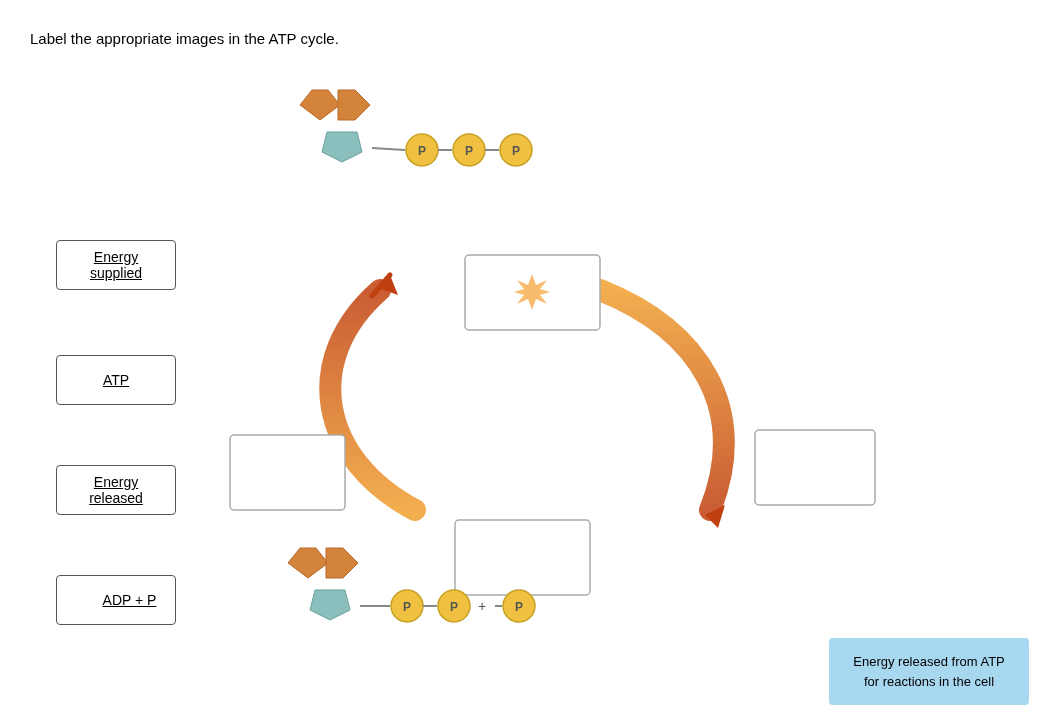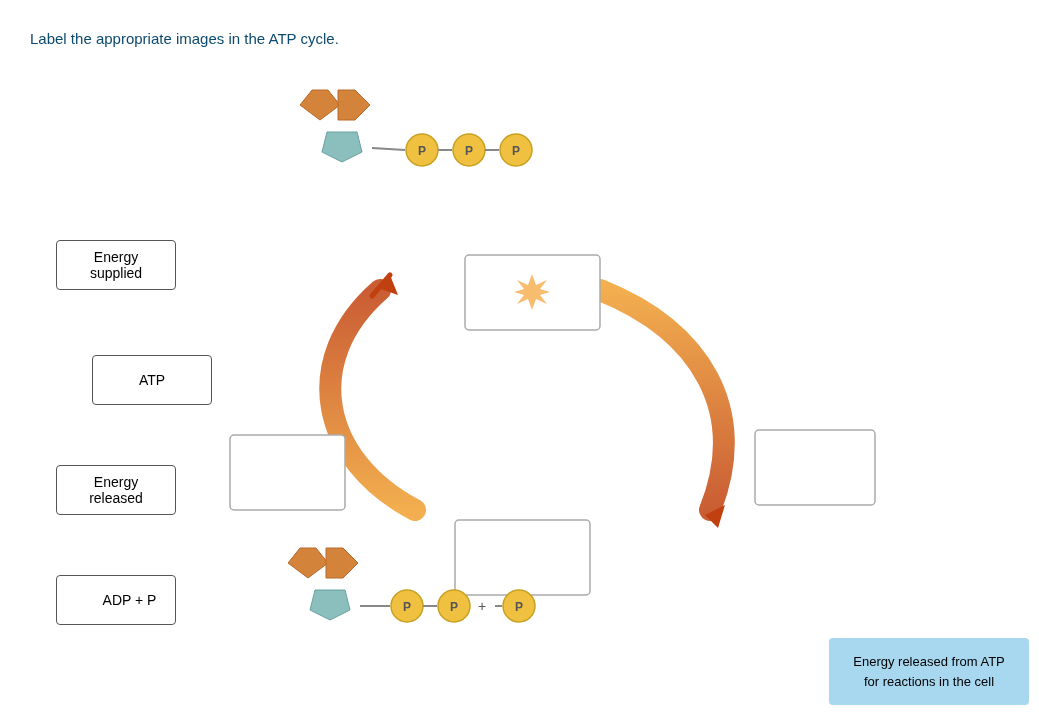--- a/index.html
+++ b/index.html
@@ -10,52 +10,53 @@
       width: 1039px;
       height: 715px;
       overflow: hidden;
       position: relative;
     }
 
     .instruction {
       position: absolute;
       top: 30px;
       left: 30px;
-      color: #0c4a6e;
+      color: #000000;
       font-size: 15px;
     }
 
     
     .label-card {
       position: absolute;
       left: 56px;
       border: 1.5px solid #555;
       border-radius: 4px;
       width: 120px;
       min-height: 50px;
       display: flex;
       align-items: center;
       justify-content: center;
       text-align: center;
       background: #fff;
       font-size: 14px;
       cursor: grab;
       padding: 8px;
+      text-decoration: underline;
     }
   </style>
 </head>
 <body>
 
 <div class="instruction">Label the appropriate images in the ATP cycle.</div>
 
 <div class="label-card" style="top: 240px;">
   <span style="white-space: pre-line;">Energy
 supplied</span>
 </div>
-<div class="label-card" style="top: 355px; margin-left: 36px;">
+<div class="label-card" style="top: 355px;">
   <span>ATP</span>
 </div>
 <div class="label-card" style="top: 465px;">
   <span style="white-space: pre-line;">Energy
 released</span>
 </div>
 <div class="label-card" style="top: 575px; padding-left: 35px;">
   <span>ADP + P</span>
 </div>
 

